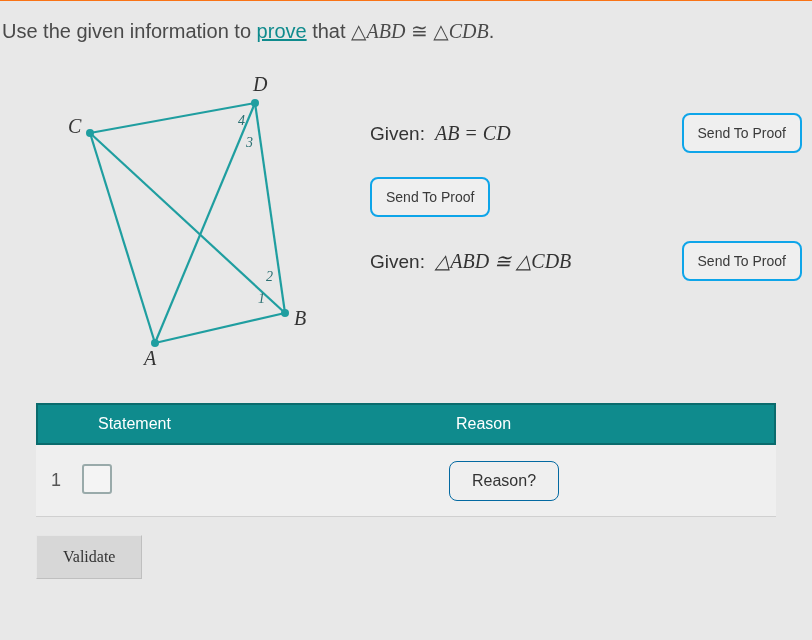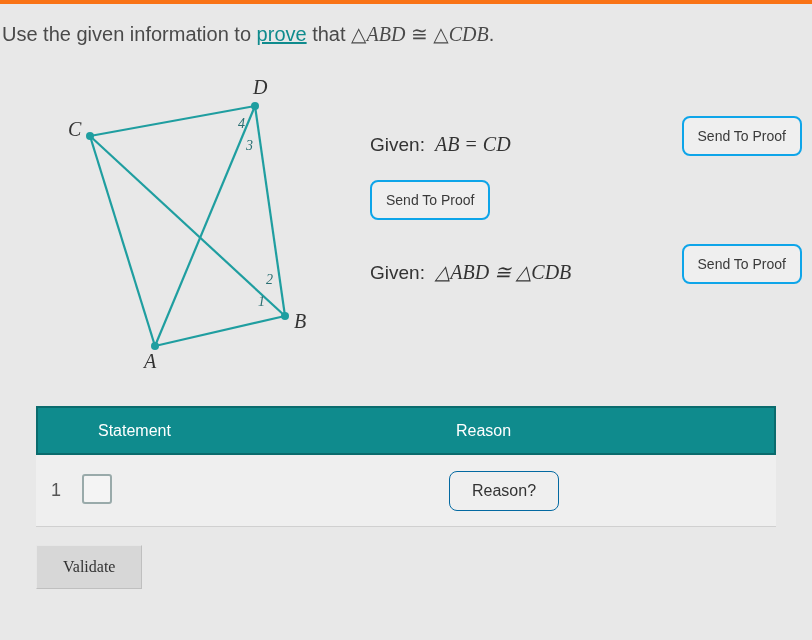--- a/index.html
+++ b/index.html
@@ -9,49 +9,49 @@
       background: #e8e8e8;
       font-family: Arial, Helvetica, sans-serif;
       color: #333;
       overflow: hidden;
       position: relative;
     }
     .prompt {
       padding: 18px 10px 10px 2px;
       font-size: 20px;
       color: #4a4a4a;
-      border-top: 4px solid #f97316;
+      border-top: 1px solid #f97316;
     }
     .prove-link { color: #0f8b8d; text-decoration: underline; }
     .math-it { font-style: italic; font-family: 'Times New Roman', serif; }
     .content-row {
       display: flex;
       align-items: flex-start;
       padding: 20px 10px 0 60px;
       gap: 40px;
     }
     .diagram { width: 270px; height: 300px; position: relative; flex-shrink: 0; }
     .vlabel { position: absolute; font-style: italic; font-family: 'Times New Roman', serif; font-size: 20px; color: #333; }
     .anglabel { position: absolute; font-style: italic; font-family: 'Times New Roman', serif; font-size: 14px; color: #2a6f72; }
     .facts { flex: 1; padding-top: 40px; }
-    .fact-row { display: flex; align-items: flex-end; justify-content: space-between; margin-bottom: 24px; gap: 20px; }
+    .fact-row { display: flex; align-items: center; justify-content: space-between; margin-bottom: 24px; gap: 20px; }
     .fact-text { font-size: 20px; color: #333; font-family: 'Times New Roman', serif; flex: 1; }
     .fact-text .lead { font-family: Arial, Helvetica, sans-serif; font-size: 19px; }
     .send-btn {
       border: 2px solid #0ea5e9;
       border-radius: 8px;
       background: #efefef;
       color: #3a3a3a;
       padding: 10px 14px;
       font-size: 14px;
       cursor: pointer;
       white-space: nowrap;
     }
     .proof-table { margin: 30px 36px 0 36px; }
-    .thead { display: flex; background: #0f8b8d; color: #fff; height: 49px; align-items: center; font-size: 16px; border: 2px solid #0a6b6d; }
+    .thead { display: flex; background: #0f8b8d; color: #fff; height: 42px; align-items: center; font-size: 16px; border: 2px solid #0a6b6d; }
     .th-stmt { flex: 1; padding-left: 60px; }
     .th-reason { flex: 1; padding-left: 40px; }
     .trow { display: flex; align-items: center; min-height: 72px; background: #efefef; border-bottom: 1px solid #d0d0d0; }
     .td-num { width: 40px; text-align: center; font-size: 18px; color: #555; }
     .td-stmt { flex: 1; padding-left: 6px; }
     .stmt-box { width: 30px; height: 30px; border: 2px solid #9aa; background: #f4f4f4; border-radius: 3px; display: inline-block; }
     .td-reason { flex: 1; padding-left: 40px; }
     .reason-btn {
       border: 1px solid #0369a1; border-radius: 8px; background: #efefef;
       color: #333; padding: 10px 22px; font-size: 16px; cursor: pointer;

